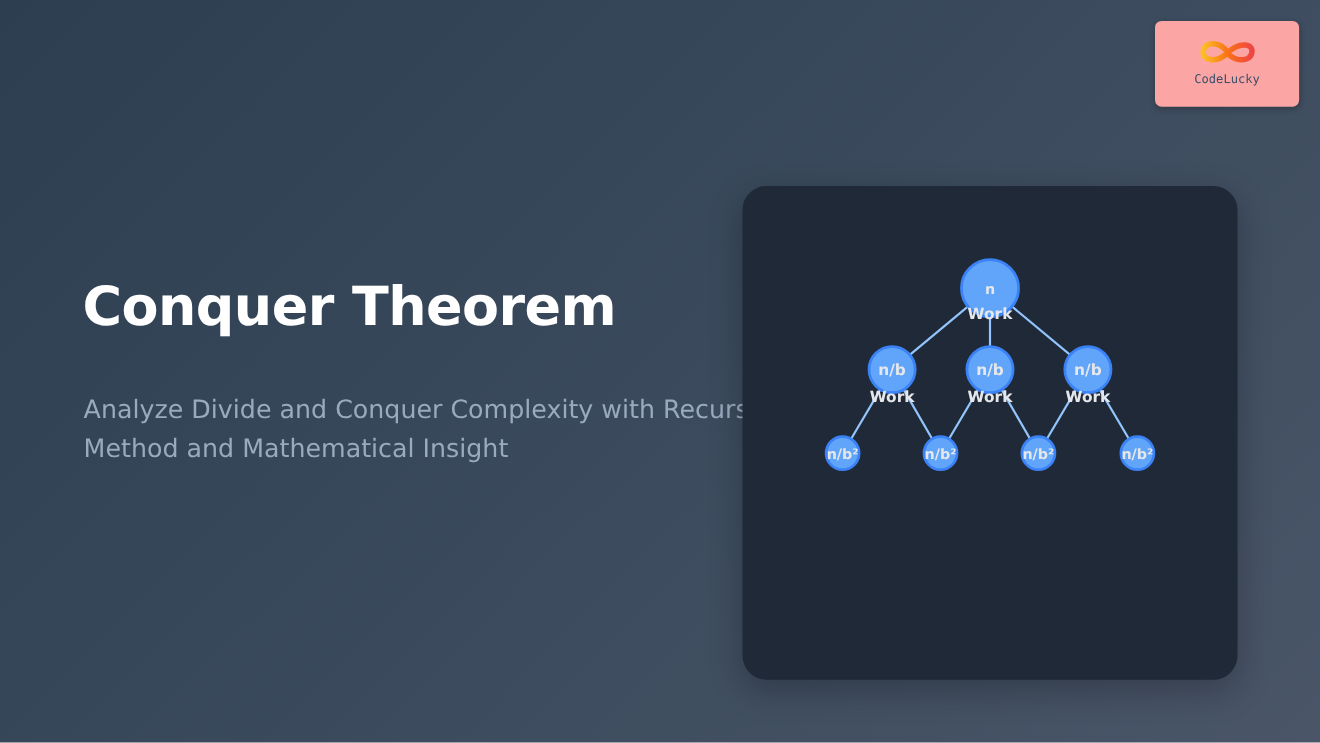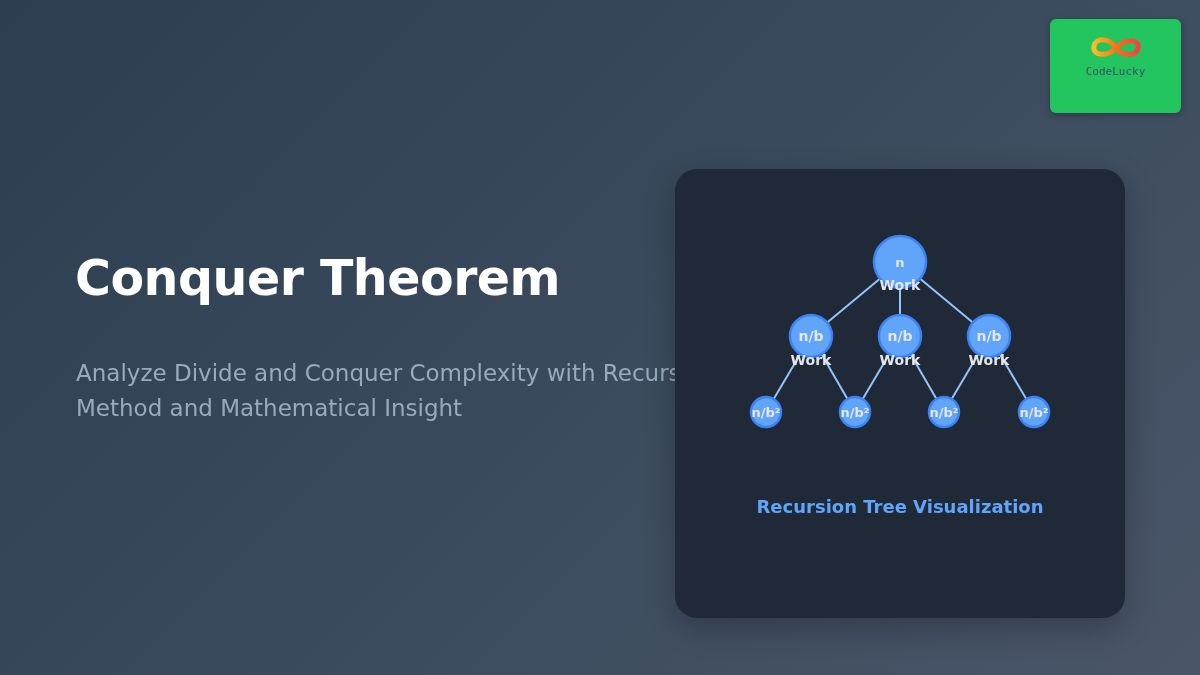--- a/index.html
+++ b/index.html
@@ -22,22 +22,22 @@
     position: absolute; left: 675px; top: 169px; width: 450px; height: 449px;
     background: #1f2937; border-radius: 22px;
     box-shadow: 0 10px 30px rgba(0,0,0,0.25);
   }
   .card svg { position: absolute; left: 0; top: 0; }
   .caption {
     position: absolute; left: 0; right: 0; top: 327px;
     text-align: center; font-size: 18px; font-weight: bold; color: #60a5fa;
   }
   .logo {
-    position: absolute; left: 1050px; top: 19px; width: 131px; height: 94px;
-    background: #22c55e; border-radius: 6px;
+    position: absolute; left: 1050px; top: 19px; width: 131px; height: 78px;
+    background: #fca5a5; border-radius: 6px;
     box-shadow: 0 2px 6px rgba(0,0,0,0.25);
   }
   .logo svg { position: absolute; left: 36px; top: 14px; }
   .logo-text {
     position: absolute; left: 0; right: 0; top: 46px; text-align: center;
     font-family: "DejaVu Sans Mono", "Liberation Mono", monospace;
     font-size: 11px; color: #3c5068;
   }
   .node-label { font-family: "DejaVu Sans", sans-serif; font-weight: bold; }
 </style>
@@ -80,21 +80,20 @@
       <text x="225" y="196" font-size="14">Work</text>
       <text x="314" y="172" font-size="14">n/b</text>
       <text x="314" y="196" font-size="14">Work</text>
 
       <text x="91" y="248" font-size="13">n/b²</text>
       <text x="180" y="248" font-size="13">n/b²</text>
       <text x="269" y="248" font-size="13">n/b²</text>
       <text x="359" y="248" font-size="13">n/b²</text>
     </g>
   </svg>
-  <div class="caption">Recursion Tree Visualization</div>
 </div>
 
 <div class="logo">
   <svg width="60" height="30" viewBox="0 0 60 30">
     <defs>
       <linearGradient id="lg" x1="0" y1="0" x2="1" y2="0">
         <stop offset="0" stop-color="#fbbf24"></stop>
         <stop offset="0.5" stop-color="#f97316"></stop>
         <stop offset="1" stop-color="#ef4444"></stop>
       </linearGradient>

